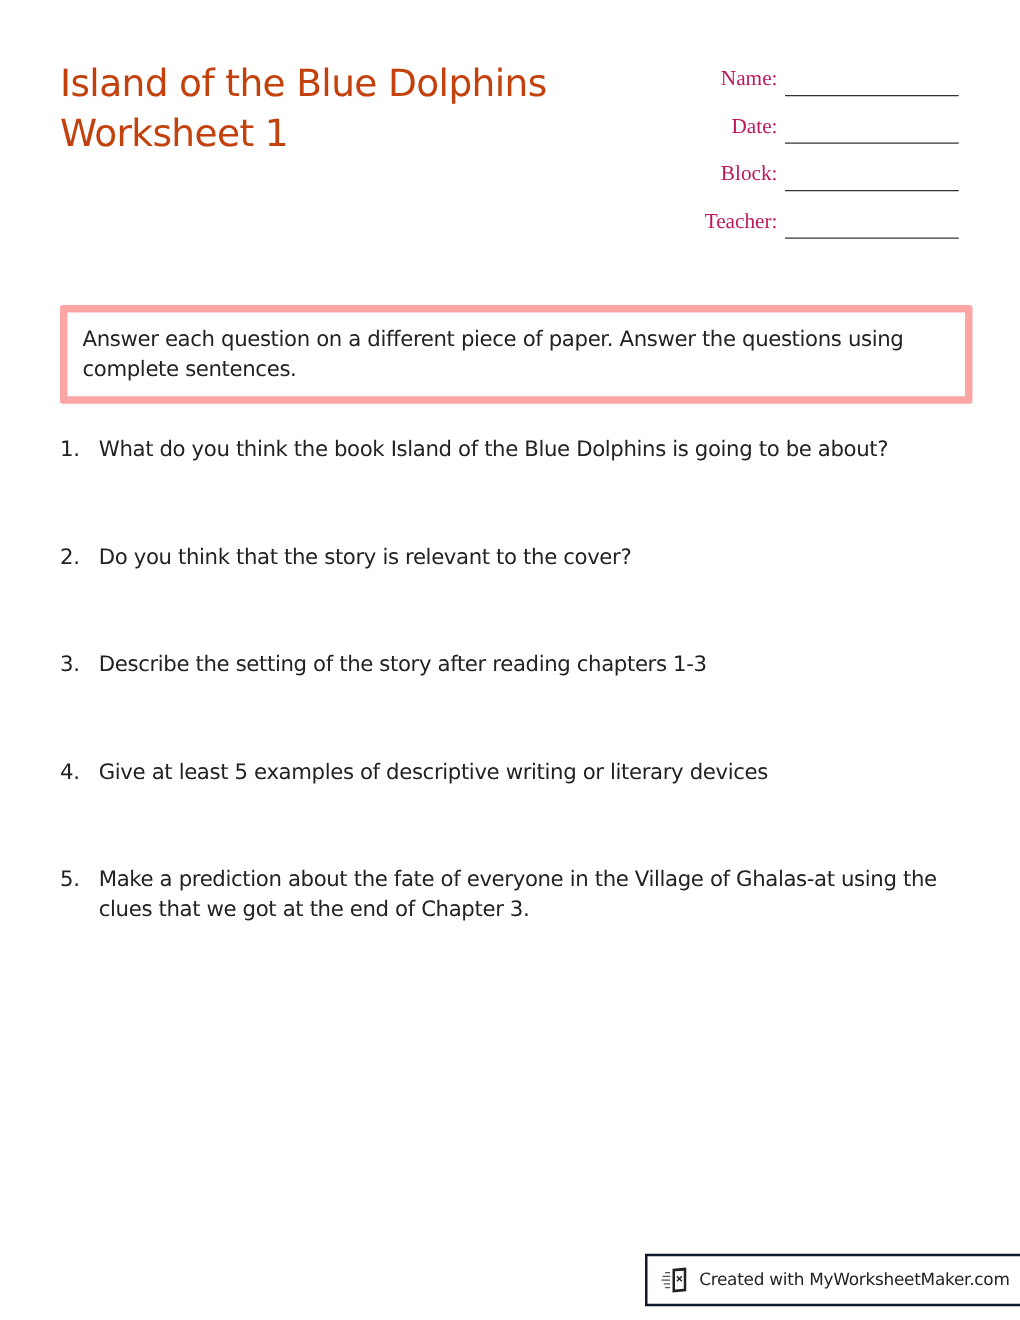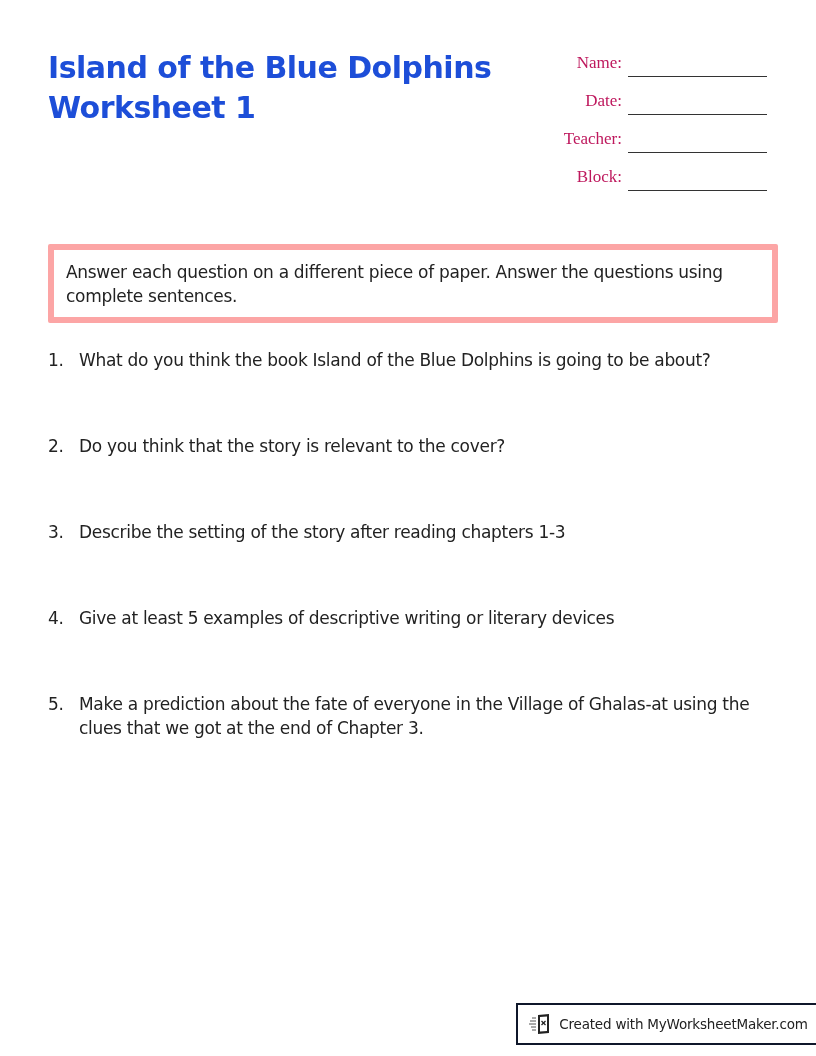--- a/index.html
+++ b/index.html
@@ -1,17 +1,17 @@
 <!DOCTYPE html>
 <html><head>
 <meta charset="utf-8">
 <style>
   html, body { margin: 0; padding: 0; background: #ffffff; }
   body { width: 816px; height: 1056px; position: relative; overflow: hidden; color: #222; }
-  .title { position: absolute; left: 48px; top: 48px; font-family: "DejaVu Sans", sans-serif; font-size: 30px; line-height: 40px; color: #1d4ed8; font-weight: bold; margin: 0; letter-spacing: -0.5px; }
+  .title { position: absolute; left: 48px; top: 48px; font-family: "DejaVu Sans", sans-serif; font-size: 30px; line-height: 40px; color: #c2410c; font-weight: normal; margin: 0; letter-spacing: -0.5px; }
   .fields { position: absolute; right: 49px; top: 52px; font-family: "Liberation Serif", serif; font-size: 17px; color: #be185d; }
   .field { display: flex; align-items: flex-start; justify-content: flex-end; height: 38px; }
   .field-label { text-align: right; padding-right: 6px; line-height: 22px; }
   .field-line { width: 139px; height: 24px; border-bottom: 1px solid #333; }
   .instructions { position: absolute; left: 48px; top: 244px; width: 694px; border: 6px solid #fca5a5; border-radius: 2px; padding: 10px 12px 9px 12px; font-family: "DejaVu Sans", sans-serif; font-size: 17px; line-height: 24px; color: #222; letter-spacing: -0.3px; }
   .questions { position: absolute; left: 48px; top: 348px; width: 730px; font-family: "DejaVu Sans", sans-serif; font-size: 17px; line-height: 24px; color: #222; letter-spacing: -0.3px; }
   .question { display: flex; margin-bottom: 62px; }
   .q-num { width: 31px; flex-shrink: 0; }
   .q-text { flex: 1; }
   .footer { position: absolute; left: 516px; top: 1003px; width: 305px; height: 42px; border: 2px solid #0f172a; box-sizing: border-box; display: flex; align-items: center; justify-content: center; font-family: "DejaVu Sans", sans-serif; font-size: 13.5px; color: #222; letter-spacing: -0.2px; }
@@ -28,25 +28,25 @@
 <div class="fields">
   <div class="field">
     <span class="field-label">Name:</span>
     <span class="field-line"></span>
   </div>
   <div class="field">
     <span class="field-label">Date:</span>
     <span class="field-line"></span>
   </div>
   <div class="field">
-    <span class="field-label">Teacher:</span>
+    <span class="field-label">Block:</span>
     <span class="field-line"></span>
   </div>
   <div class="field">
-    <span class="field-label">Block:</span>
+    <span class="field-label">Teacher:</span>
     <span class="field-line"></span>
   </div>
 </div>
 
 <div class="instructions">Answer each question on a different piece of paper. Answer the questions using complete sentences.</div>
 
 <div class="questions">
   <div class="question">
     <span class="q-num">1.</span>
     <span class="q-text">What do you think the book Island of the Blue Dolphins is going to be about?</span>

